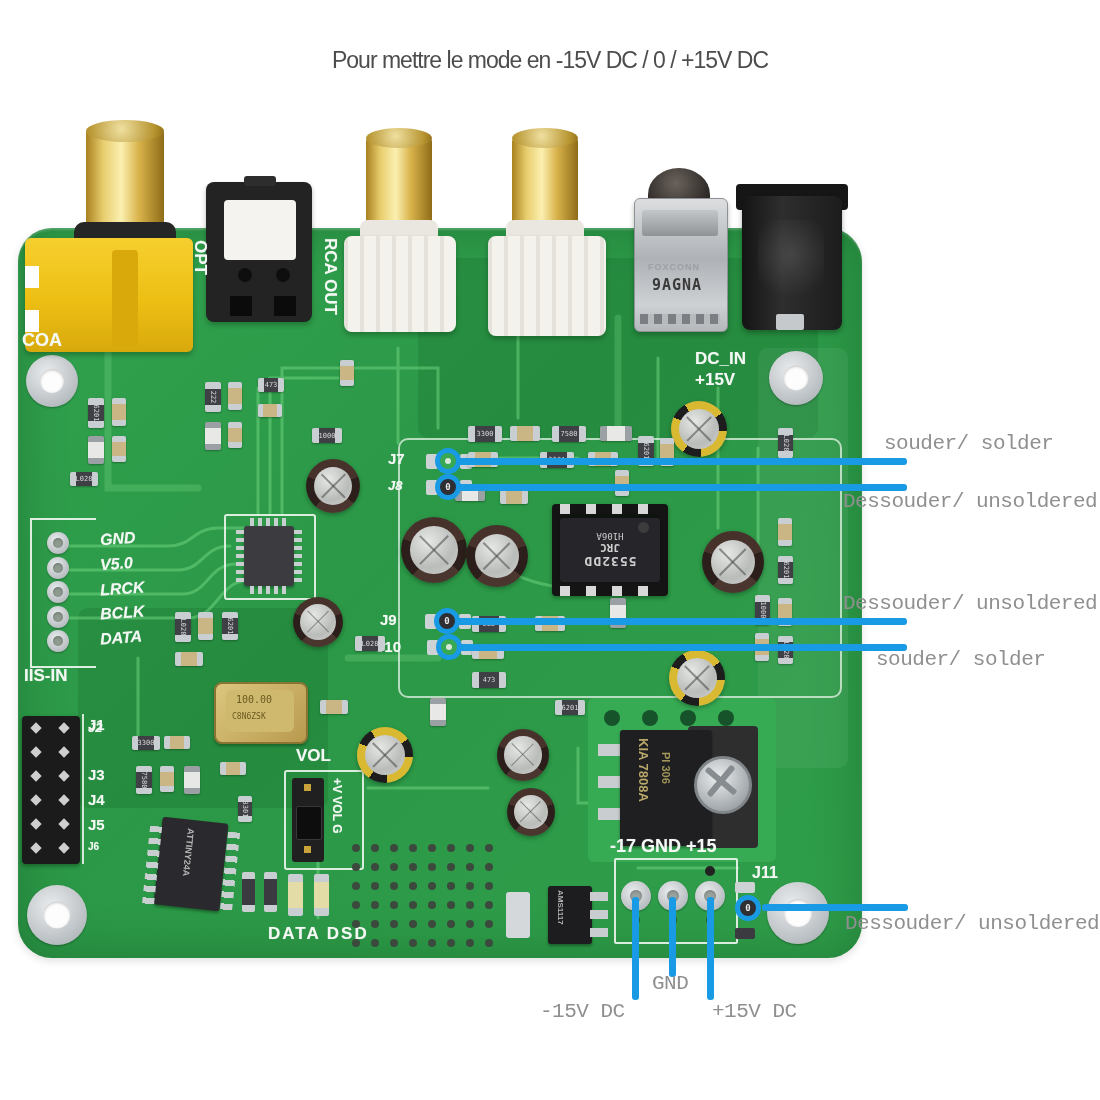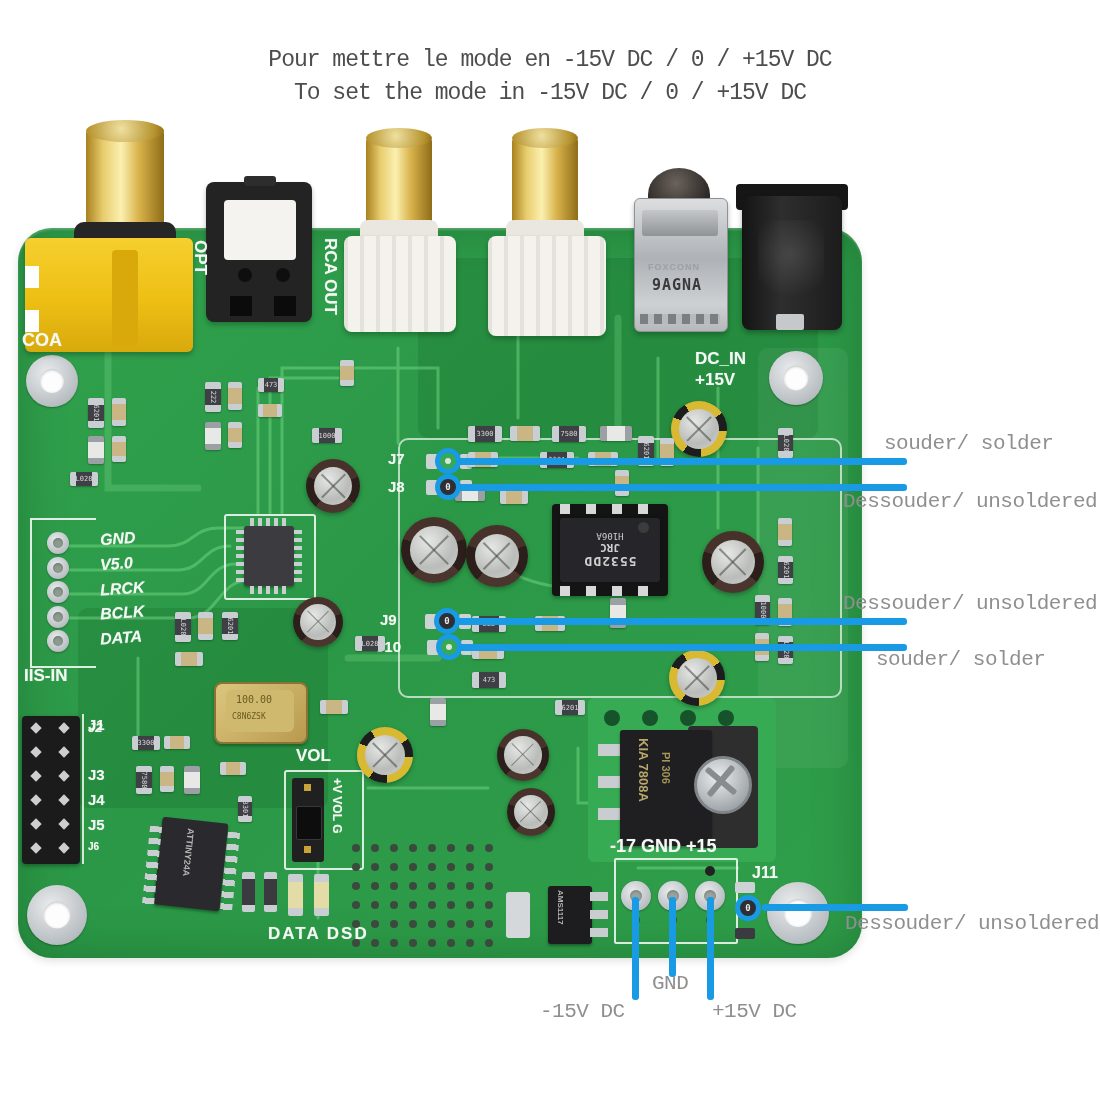--- a/index.html
+++ b/index.html
@@ -1,20 +1,20 @@
 <!DOCTYPE html>
 <html><head>
 <meta charset="utf-8">
 <style>
   html,body{margin:0;padding:0;background:#ffffff;}
   .canvas{position:relative;width:1100px;height:1100px;background:#ffffff;overflow:hidden;
           font-family:"Liberation Sans",sans-serif;}
   .abs{position:absolute;}
   
-  .title-line{font-family:Liberation Mono, monospace;font-size:23px;
+  .title-line{font-family:Liberation Sans, sans-serif;font-size:23px;
               color:#4d4d4d;line-height:33px;letter-spacing:-1px;white-space:nowrap;}
   .ann{position:absolute;color:#8f8f8f;font-family:"Liberation Mono","DejaVu Sans Mono",monospace;
        font-size:21px;letter-spacing:-0.5px;white-space:nowrap;}
   .sl{position:absolute;color:#f4f8f4;font-weight:bold;white-space:nowrap;
       font-family:"Liberation Sans",sans-serif;text-shadow:0 0 1px rgba(255,255,255,.4);}
   .sl-v{writing-mode:vertical-rl;}
   
   .board{position:absolute;left:18px;top:228px;width:844px;height:730px;border-radius:34px;
          background:linear-gradient(135deg,#31a24e 0%,#2b9847 45%,#2f9e4a 100%);
          box-shadow:inset 0 0 50px rgba(0,45,12,.28), inset 0 2px 2px rgba(255,255,255,.25), 0 3px 8px rgba(0,0,0,.12);}
@@ -51,21 +51,20 @@
   .ledl{position:absolute;border-radius:2px;background:linear-gradient(180deg,#c9ced2 0 18%,#e3dca6 18% 82%,#c9ced2 82% 100%);}
   .dio{position:absolute;border-radius:2px;background:linear-gradient(180deg,#c9ced2 0 18%,#3a3a40 18% 82%,#c9ced2 82% 100%);}
 </style>
 </head>
 <body>
 
 <div class="canvas">
 
   <div class="abs" style="left:0;top:44px;width:1100px;text-align:center;">
     <div class="title-line">Pour mettre le mode en -15V DC / 0 / +15V DC</div>
-    <div class="title-line">To set the mode in -15V DC / 0 / +15V DC</div>
   </div>
 
   <div class="board">
     <div class="pour" style="left:400px;top:30px;width:400px;height:180px;"></div>
     <div class="pour" style="left:60px;top:380px;width:250px;height:200px;"></div>
     <div class="pour" style="left:740px;top:120px;width:90px;height:420px;background:rgba(255,255,255,.06);"></div>
     <svg width="844" height="730" style="position:absolute;left:0;top:0;">
       <g fill="none" stroke="#74d884" stroke-width="3" opacity="0.5" stroke-linecap="round">
         <path d="M40,318 H150 C175,318 175,300 200,300 H235"></path>
         <path d="M40,342 H160 C185,342 185,318 212,318"></path>
@@ -362,21 +361,21 @@
       <div class="captop"></div>
     </div>
   <div class="ecap yellow" style="left:671px;top:401px;width:56px;height:56px;">
       <div class="captop"></div>
     </div>
   <div class="ecap yellow" style="left:669px;top:650px;width:56px;height:56px;">
       <div class="captop"></div>
     </div>
 
   <div class="sl" style="left:388px;top:450px;font-size:15px;">J7</div>
-  <div class="sl" style="left:388px;top:478px;font-size:15px;">J8</div>
+  <div class="sl" style="left:388px;top:478px;font-size:13px;font-style:italic;">J8</div>
   <div class="sl" style="left:380px;top:611px;font-size:15px;">J9</div>
   <div class="sl" style="left:376px;top:638px;font-size:15px;">J10</div>
   <div class="sl" style="left:752px;top:864px;font-size:16px;">J11</div>
 
   <div class="abs" style="left:426px;top:454px;width:12px;height:15px;background:#cdd2d4;border-radius:2px;"></div>
   <div class="abs" style="left:460px;top:454px;width:12px;height:15px;background:#cdd2d4;border-radius:2px;"></div>
   <div class="abs" style="left:426px;top:480px;width:12px;height:15px;background:#cdd2d4;border-radius:2px;"></div>
   <div class="abs" style="left:460px;top:480px;width:12px;height:15px;background:#cdd2d4;border-radius:2px;"></div>
   <div class="abs" style="left:425px;top:614px;width:12px;height:15px;background:#cdd2d4;border-radius:2px;"></div>
   <div class="abs" style="left:459px;top:614px;width:12px;height:15px;background:#cdd2d4;border-radius:2px;"></div>

